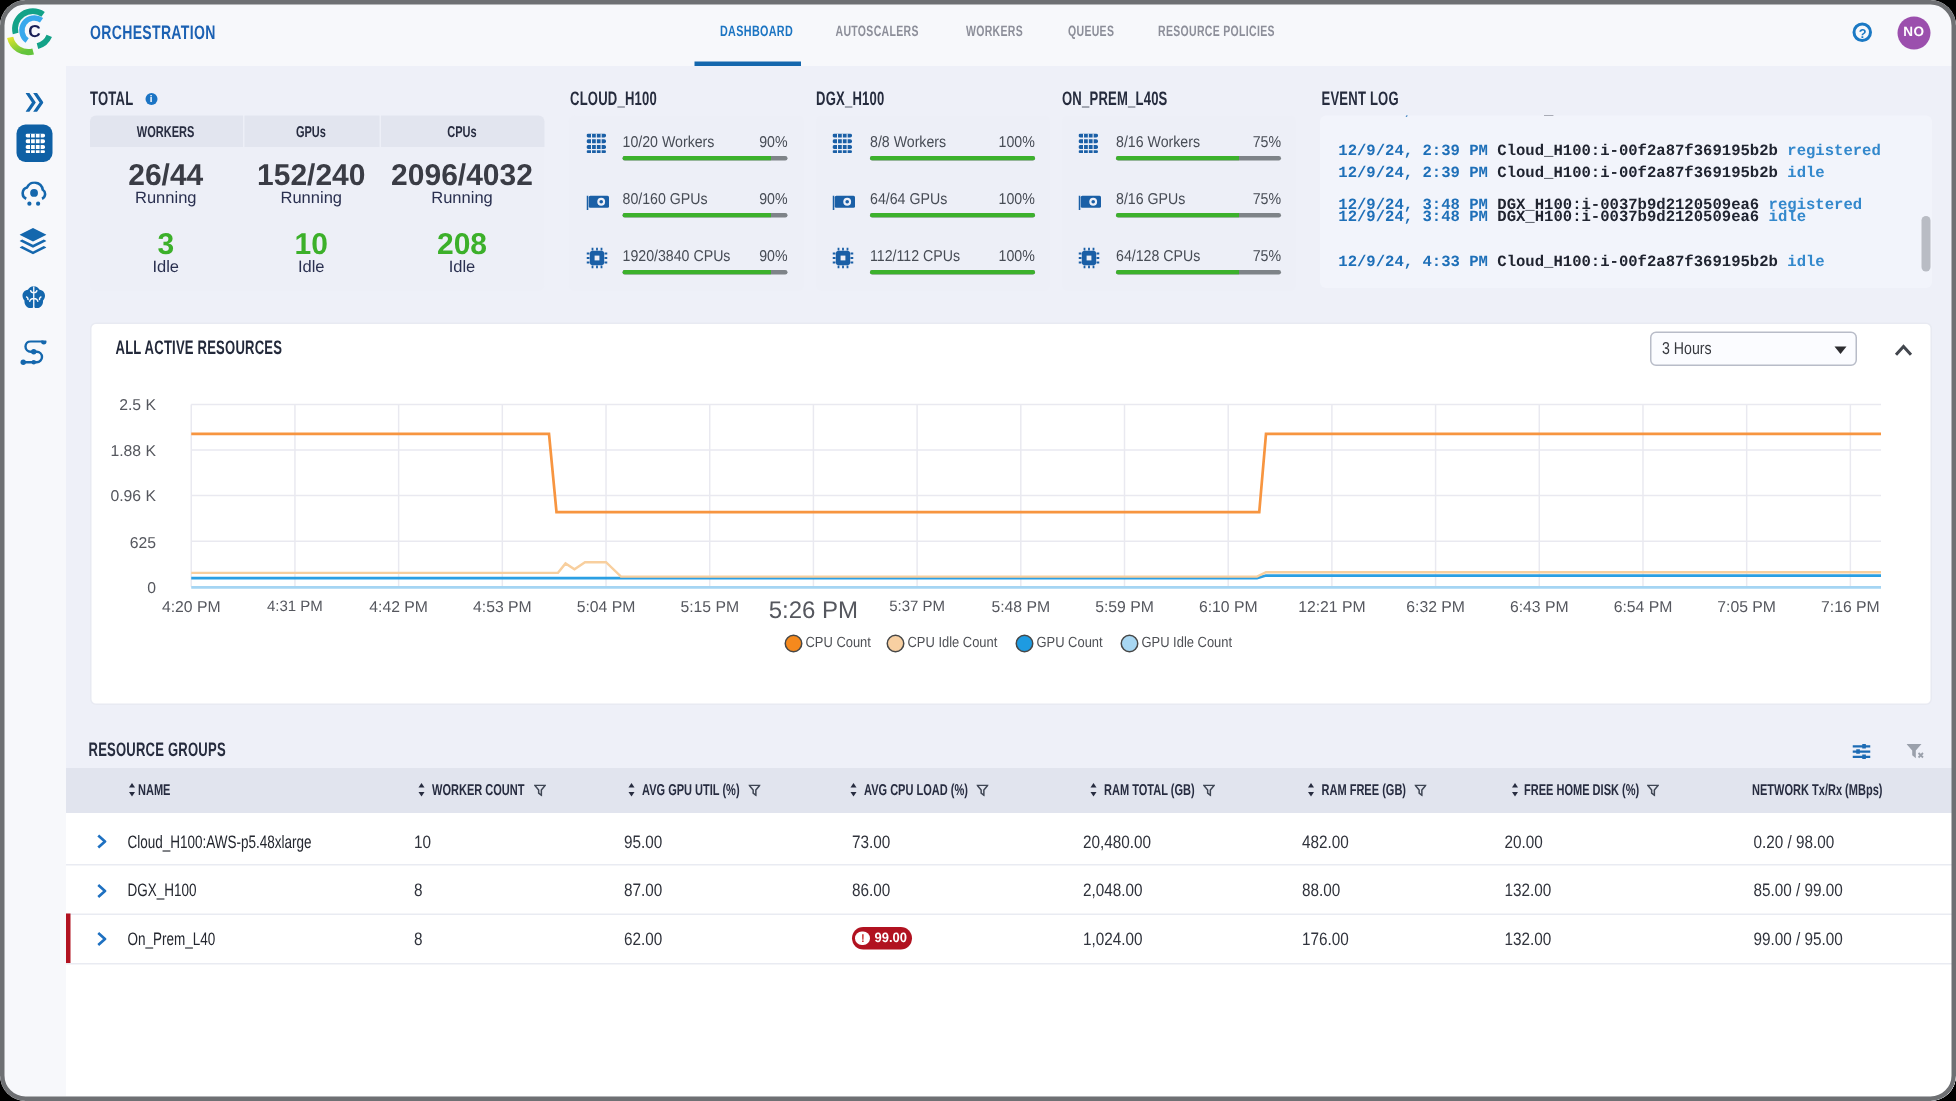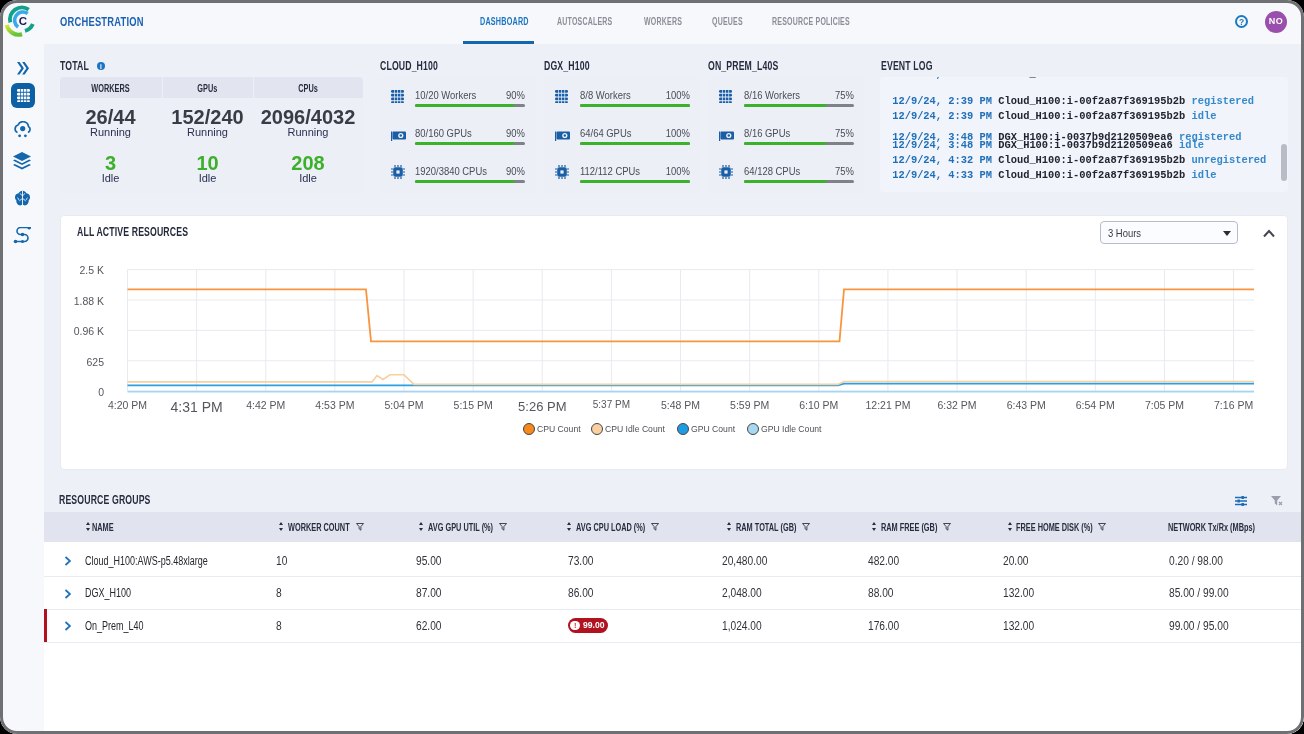--- a/index.html
+++ b/index.html
@@ -287,21 +287,20 @@
         <i style="width:75%"></i>
       </div>
     </div>
 
   <div class="card" style="left:880px;top:77px;width:408px;height:115px;background:#f2f4fb;overflow:hidden">
     <div class="mono" style="left:12.2px;top:-8px"><span style="color:#1e6fb8">12/9/24, 2:38 PM </span><b>Cloud_H100:i-00f2a87f369195b2b</b> <u>created</u></div>
     <div class="mono" style="left:12.2px;top:19px"><span style="color:#1e6fb8">12/9/24, 2:39 PM </span><b>Cloud_H100:i-00f2a87f369195b2b</b> <u>registered</u></div>
     <div class="mono" style="left:12.2px;top:33.8px"><span style="color:#1e6fb8">12/9/24, 2:39 PM </span><b>Cloud_H100:i-00f2a87f369195b2b</b> <u>idle</u></div>
     <div class="mono" style="left:12.2px;top:55px"><span style="color:#1e6fb8">12/9/24, 3:48 PM </span><b>DGX_H100:i-0037b9d2120509ea6</b> <u>registered</u></div>
     <div class="mono" style="left:12.2px;top:63.4px"><span style="color:#1e6fb8">12/9/24, 3:48 PM </span><b>DGX_H100:i-0037b9d2120509ea6</b> <u>idle</u></div>
-    <div class="mono" style="left:12.2px;top:78.2px"><span style="color:#1e6fb8">12/9/24, 4:32 PM </span><b>Cloud_H100:i-00f2a87f369195b2b</b> <u>unregistered</u></div>
     <div class="mono" style="left:12.2px;top:93px"><span style="color:#1e6fb8">12/9/24, 4:33 PM </span><b>Cloud_H100:i-00f2a87f369195b2b</b> <u>idle</u></div>
     <div class="abs" style="right:1.5px;top:67px;width:5.5px;height:37px;border-radius:3px;background:#b9bcc4"></div>
   </div>
 
   <div class="abs" style="left:60px;top:215px;width:1228px;height:255px;background:#fff;border:1px solid #e8eaf2;border-radius:4px"></div>
   <div class="lx title" style="left:77px;top:225.4px;color:#23293a">ALL ACTIVE RESOURCES</div>
   <div class="abs" style="left:1100.4px;top:221px;width:137.3px;height:22.5px;background:#fbfcff;border:1px solid #b8bcc8;border-radius:4px"></div>
   <div class="lx" style="left:1108px;top:227.5px;font-size:11.5px;color:#37393f;transform:scaleX(.82)">3 Hours</div>
   <div class="abs" style="left:1222.5px;top:230.5px;width:0;height:0;border-left:4.5px solid transparent;border-right:4.5px solid transparent;border-top:5.5px solid #2c2c30"></div>
   <svg class="abs" style="left:1262.5px;top:228.5px" width="12" height="9" viewBox="0 0 12 9" fill="none">
@@ -338,36 +337,36 @@
       </svg>
       <div class="rx" style="right:1200px;top:265.3px;font-size:10.5px;color:#55575e">2.5 K</div>
       <div class="rx" style="right:1200px;top:295.7px;font-size:10.5px;color:#55575e">1.88 K</div>
       <div class="rx" style="right:1200px;top:326.09999999999997px;font-size:10.5px;color:#55575e">0.96 K</div>
       <div class="rx" style="right:1200px;top:356.5px;font-size:10.5px;color:#55575e">625</div>
       <div class="rx" style="right:1200px;top:386.9px;font-size:10.5px;color:#55575e">0</div>
       <div class="cx" style="left:127.5px;top:400.3px">
         <span style="font-size:10.5px;color:#55575e">4:20 PM</span>
       </div>
       <div class="cx" style="left:196.63px;top:400.3px">
-        <span style="font-size:14px;color:#55575e">4:31 PM</span>
+        <span style="font-size:10px;color:#55575e">4:31 PM</span>
       </div>
       <div class="cx" style="left:265.76px;top:400.3px">
         <span style="font-size:10.5px;color:#55575e">4:42 PM</span>
       </div>
       <div class="cx" style="left:334.89px;top:400.3px">
         <span style="font-size:10.5px;color:#55575e">4:53 PM</span>
       </div>
       <div class="cx" style="left:404.02px;top:400.3px">
         <span style="font-size:10.5px;color:#55575e">5:04 PM</span>
       </div>
       <div class="cx" style="left:473.15px;top:400.3px">
         <span style="font-size:10.5px;color:#55575e">5:15 PM</span>
       </div>
       <div class="cx" style="left:542.28px;top:400.3px">
-        <span style="font-size:13px;color:#55575e">5:26 PM</span>
+        <span style="font-size:16px;color:#55575e">5:26 PM</span>
       </div>
       <div class="cx" style="left:611.41px;top:400.3px">
         <span style="font-size:10px;color:#55575e">5:37 PM</span>
       </div>
       <div class="cx" style="left:680.54px;top:400.3px">
         <span style="font-size:10.5px;color:#55575e">5:48 PM</span>
       </div>
       <div class="cx" style="left:749.67px;top:400.3px">
         <span style="font-size:10.5px;color:#55575e">5:59 PM</span>
       </div>

